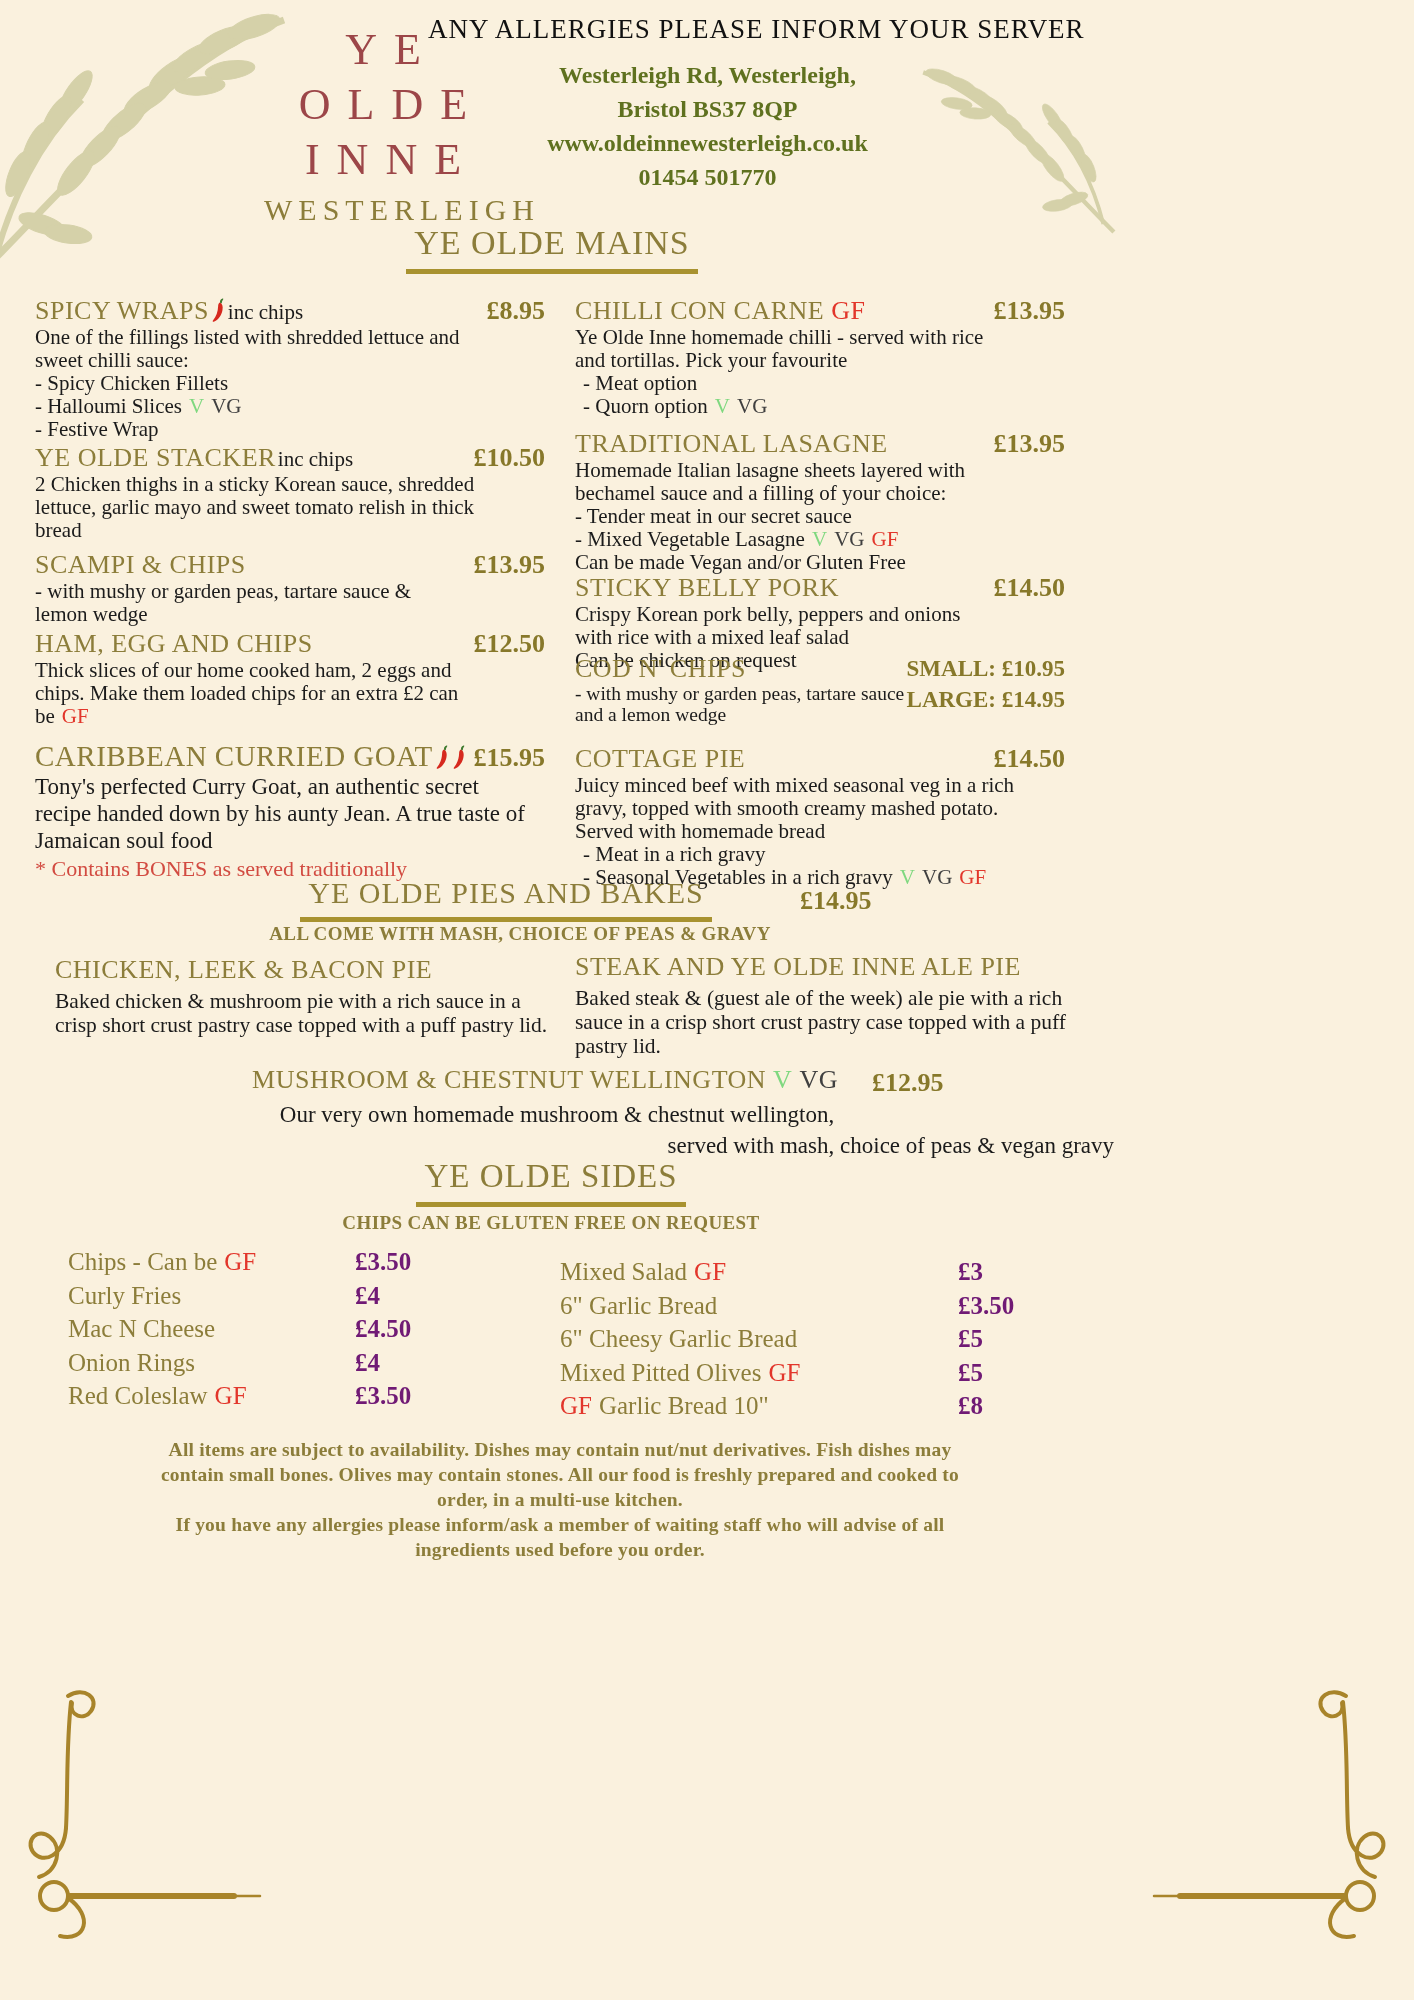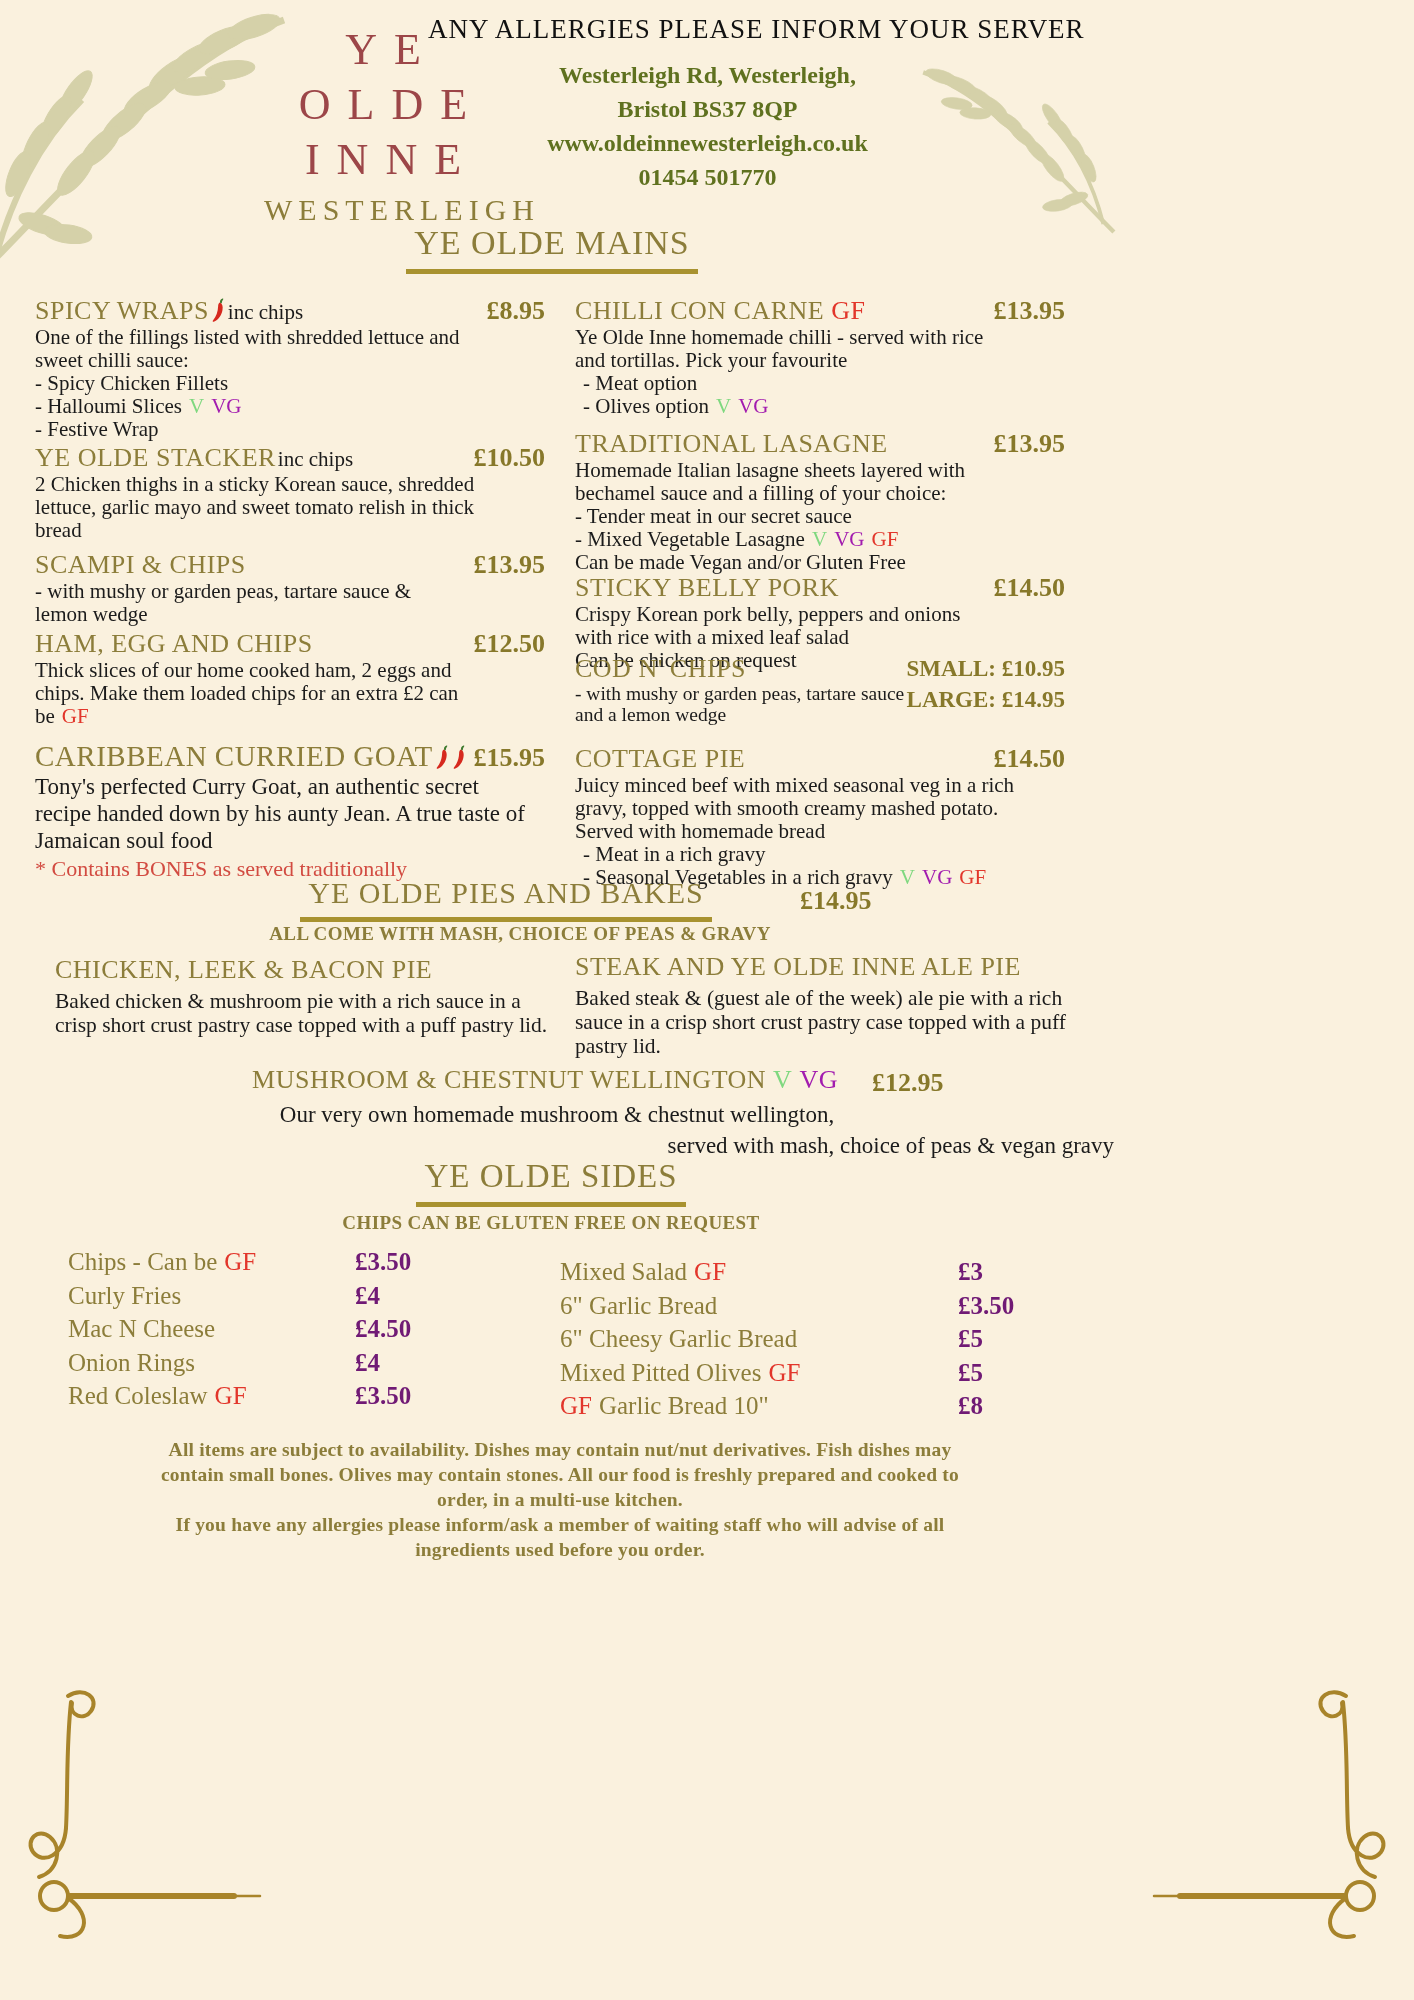--- a/index.html
+++ b/index.html
@@ -43,21 +43,21 @@
   .head .pr{margin-left:auto;margin-top:13px;}
   .desc{font-size:21px;line-height:23px;color:#1B1B1B;}
   .desc.ind{padding-left:8px;}
   .desc.f23{font-size:23px;line-height:27px;}
   .desc.f19{font-size:19.5px;line-height:21px;}
   .w380{width:380px;} .w400{width:400px;} .w330{width:330px;}
   .w440{width:440px;} .w445{width:445px;} .w450{width:450px;}
   .w460{width:465px;} .w475{width:475px;} .w500{width:500px;}
   .note-red{color:#D24B41;font-size:22px;line-height:26px;margin-top:2px;}
   .tv{color:#7FD87F;margin-left:7px;}
-  .tvg{color:#a21caf;margin-left:7px;}
+  .tvg{color:#404040;margin-left:7px;}
   .tgf{color:#E2362B;margin-left:7px;}
   .tgf-lead{color:#E2362B;margin-right:7px;margin-left:0;}
   .nm .tgf{font-size:26px;}
   .l1{top:283px;} .l2{top:430px;} .l3{top:537px;} .l4{top:616px;} .l5{top:730px;}
   .r1{top:283px;} .r2{top:416px;} .r3{top:560px;} .r4{top:655px;} .r5{top:731px;}
   .cod-prices{position:absolute;top:-2px;right:0;text-align:right;}
   .cod-prices .pr{display:block;font-size:23px;line-height:31px;}
   .chilli{display:inline-block;width:15px;height:26px;transform:translateY(4px);}
 
   
@@ -223,21 +223,21 @@
 </div>
 
 <div class="mi col-r r1">
   <div class="head">
     <span class="nm"><span>CHILLI CON CARNE</span><span class="tgf">GF</span></span>
     <span class="pr">£13.95</span>
   </div>
   <div class="desc w440">Ye Olde Inne homemade chilli - served with rice and tortillas. Pick your favourite</div>
   <div class="desc ind">- Meat option</div>
   <div class="desc ind">
-    <span>- Olives option</span><span class="tv">V</span><span class="tvg">VG</span>
+    <span>- Quorn option</span><span class="tv">V</span><span class="tvg">VG</span>
   </div>
 </div>
 
 <div class="mi col-r r2">
   <div class="head">
     <span class="nm">TRADITIONAL LASAGNE</span>
     <span class="pr">£13.95</span>
   </div>
   <div class="desc w460">Homemade Italian lasagne sheets layered with bechamel sauce and a filling of your choice:</div>
   <div class="desc">- Tender meat in our secret sauce</div>

